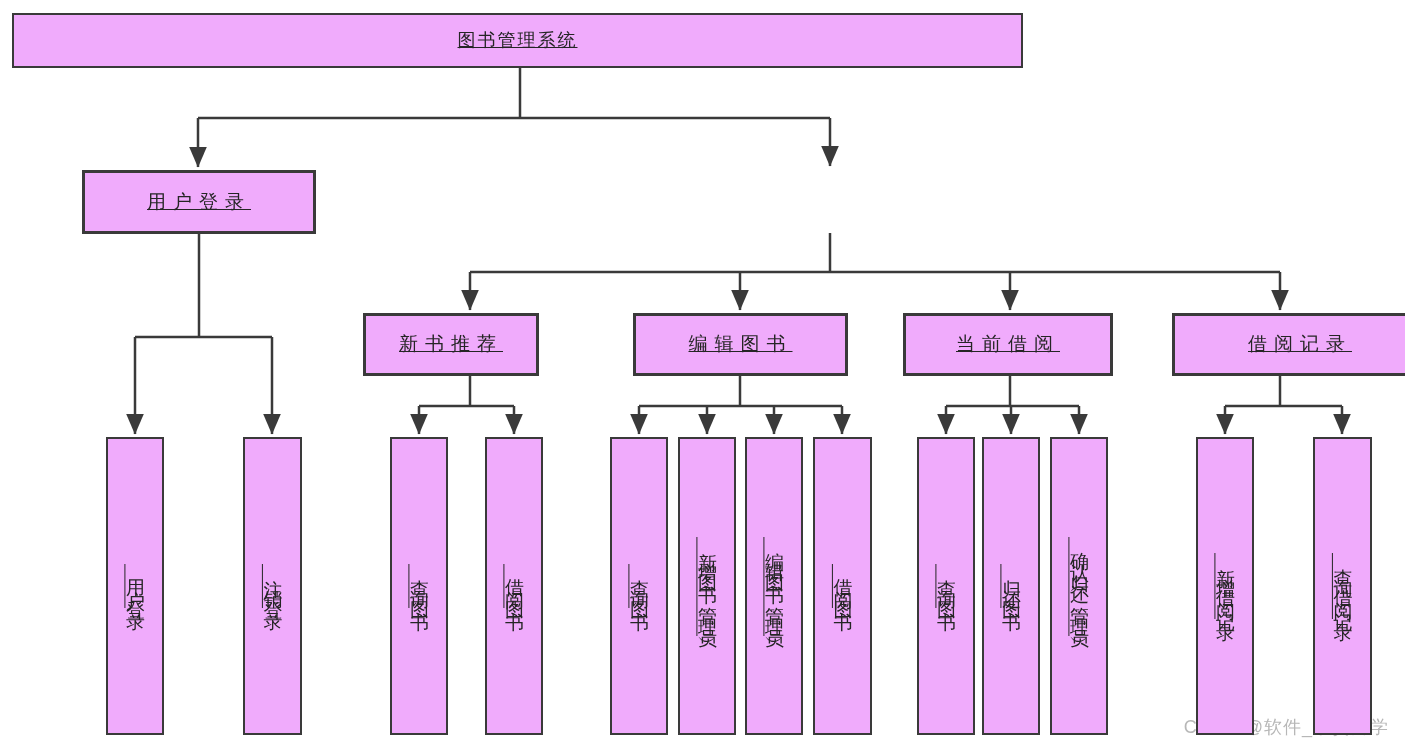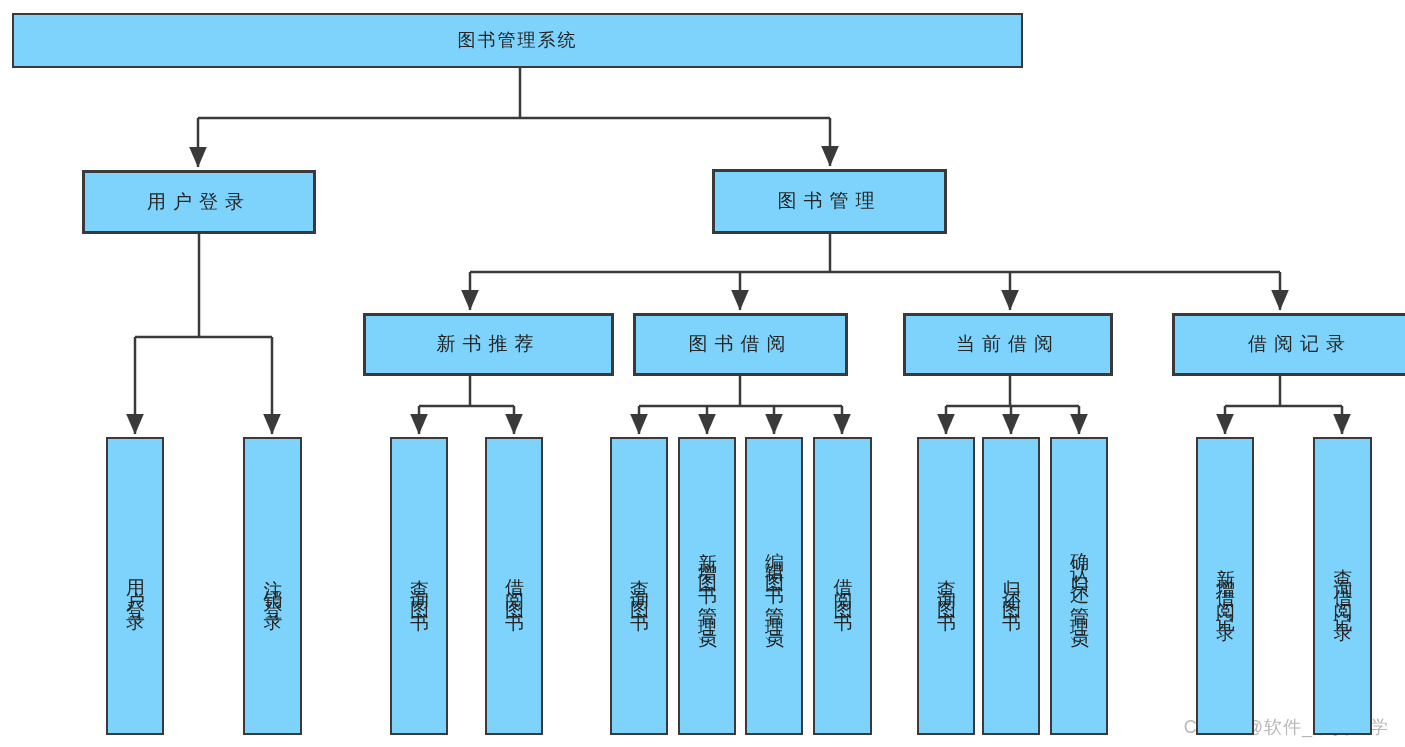--- a/index.html
+++ b/index.html
@@ -7,29 +7,30 @@
     position:relative;
     width:1405px;height:747px;
     background:#ffffff;
     font-family:"Liberation Sans","DejaVu Sans",sans-serif;
     overflow:hidden;
   }
   #edges{position:absolute;left:0;top:0;width:1405px;height:747px;}
   .node{
     position:absolute;
     box-sizing:border-box;
-    background:#7dd3fc;
+    background:#f0abfc;
     border:2px solid var(--line,#3a3a3a);
     color:var(--text,#222222);
     display:flex;
     align-items:center;
     justify-content:center;
     text-align:center;
     font-size:18px;
     line-height:1.2;
+    text-decoration:underline;
   }
   .node.lv0{font-size:18px;letter-spacing:2px;}
   .node.lv1,.node.lv2{border-width:3px;font-size:19px;letter-spacing:7px;}
   .node.vertical{
     writing-mode:vertical-rl;
     text-orientation:mixed;
     font-size:19px;
     letter-spacing:11px;
     border-width:2px;
   }
@@ -84,23 +85,22 @@
       <polyline points="1079,406 1079,434" fill="none" stroke="#3a3a3a" stroke-width="2.5" marker-end="url(#arrowhead)"></polyline>
       <polyline points="1280,375 1280,406" fill="none" stroke="#3a3a3a" stroke-width="2.5"></polyline>
       <polyline points="1225,406 1342,406" fill="none" stroke="#3a3a3a" stroke-width="2.5"></polyline>
       <polyline points="1225,406 1225,434" fill="none" stroke="#3a3a3a" stroke-width="2.5" marker-end="url(#arrowhead)"></polyline>
       <polyline points="1342,406 1342,434" fill="none" stroke="#3a3a3a" stroke-width="2.5" marker-end="url(#arrowhead)"></polyline>
     </svg>
 
   <div id="watermark">CSDN @软件_小贺同学</div>
 <div class="node lv0" style="left: 12px; top: 13px; width: 1011px; height: 55px;">图书管理系统</div>
     <div class="node lv1" style="left: 82px; top: 170px; width: 234px; height: 64px;">用户登录</div>
-    <div class="node lv1" style="left: 712px; top: 169px; width: 235px; height: 65px;">图书管理</div>
-    <div class="node lv2" style="left: 363px; top: 313px; width: 251px; height: 63px;">新书推荐</div>
-    <div class="node lv2" style="left: 633px; top: 313px; width: 215px; height: 63px;">图书借阅</div>
+    <div class="node lv2" style="left: 363px; top: 313px; width: 176px; height: 63px;">新书推荐</div>
+    <div class="node lv2" style="left: 633px; top: 313px; width: 215px; height: 63px;">编辑图书</div>
     <div class="node lv2" style="left: 903px; top: 313px; width: 210px; height: 63px;">当前借阅</div>
     <div class="node lv2" style="left: 1172px; top: 313px; width: 256px; height: 63px;">借阅记录</div>
     <div class="node lv3 vertical" style="left: 106px; top: 437px; width: 58px; height: 298px;">用户登录</div>
     <div class="node lv3 vertical" style="left: 243px; top: 437px; width: 59px; height: 298px;">注销登录</div>
     <div class="node lv3 vertical" style="left: 390px; top: 437px; width: 58px; height: 298px;">查询图书</div>
     <div class="node lv3 vertical" style="left: 485px; top: 437px; width: 58px; height: 298px;">借阅图书</div>
     <div class="node lv3 vertical" style="left: 610px; top: 437px; width: 58px; height: 298px;">查询图书</div>
     <div class="node lv3 vertical" style="left: 678px; top: 437px; width: 58px; height: 298px;">新增图书（管理员）</div>
     <div class="node lv3 vertical" style="left: 745px; top: 437px; width: 58px; height: 298px;">编辑图书（管理员）</div>
     <div class="node lv3 vertical" style="left: 813px; top: 437px; width: 59px; height: 298px;">借阅图书</div>

